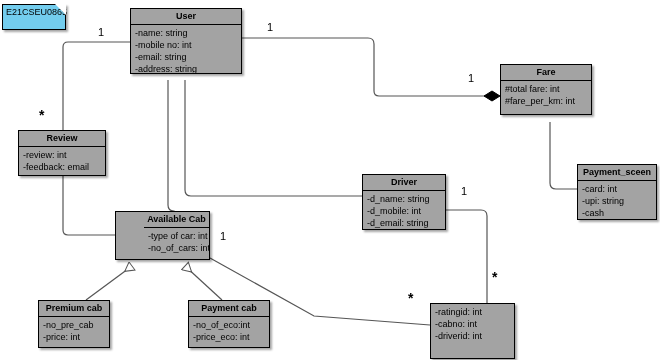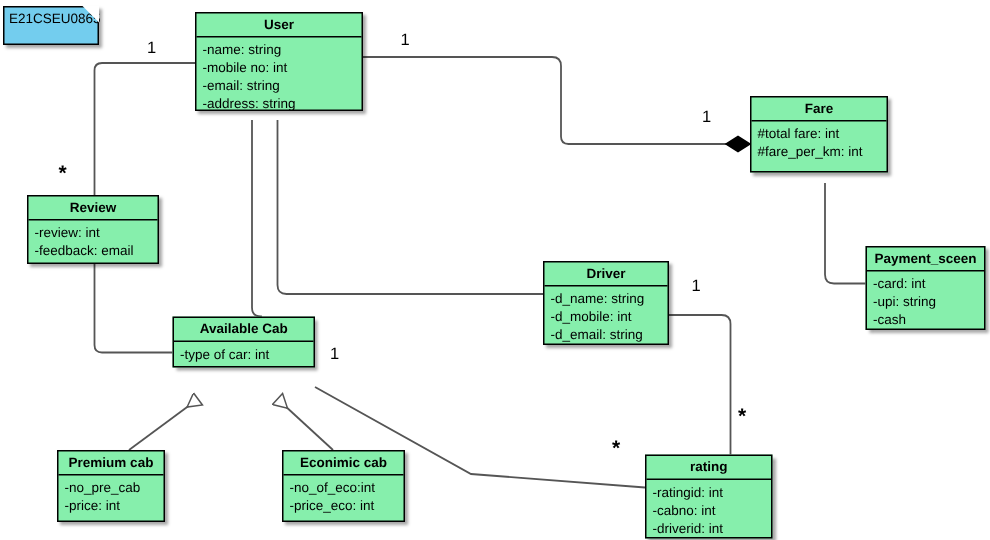--- a/index.html
+++ b/index.html
@@ -21,21 +21,21 @@
     left: 0;
     top: 0;
     width: 660px;
     height: 360px;
     pointer-events: none;
   }
   .uml-class {
     position: absolute;
     box-sizing: border-box;
     border: 1px solid #000000;
-    background: #86efac;
+    background: #a3a3a3;
     box-shadow: 2px 2px 2px rgba(0,0,0,0.35);
   }
   .uml-class .cls-name {
     text-align: center;
     font-size: 9px;
     font-weight: bold;
     color: #000000;
     line-height: 11px;
     padding: 2px 2px 2px 2px;
     border-bottom: 1px solid #000000;
@@ -161,45 +161,45 @@
 
   <div class="uml-class" style="left:362px; top:174px; width:84px; height:56px;">
     <div class="cls-name">Driver</div>
     <div class="cls-attrs">
       <div>-d_name: string</div>
       <div>-d_mobile: int</div>
       <div>-d_email: string</div>
     </div>
   </div>
 
-  <div class="uml-class" style="left:115px; top:211px; width:95px; height:34px;">
+  <div class="uml-class" style="left:115px; top:211px; width:95px; height:49px;padding-left:28px;">
     <div class="cls-name">Available Cab</div>
     <div class="cls-attrs">
       <div>-type of car: int</div>
+      <div>-no_of_cars: int</div>
     </div>
   </div>
 
   <div class="uml-class" style="left:38px; top:300px; width:72px; height:48px;">
     <div class="cls-name">Premium cab</div>
     <div class="cls-attrs">
       <div>-no_pre_cab</div>
       <div>-price: int</div>
     </div>
   </div>
 
   <div class="uml-class" style="left:188px; top:300px; width:82px; height:48px;">
-    <div class="cls-name">Econimic cab</div>
+    <div class="cls-name">Payment cab</div>
     <div class="cls-attrs">
       <div>-no_of_eco:int</div>
       <div>-price_eco: int</div>
     </div>
   </div>
 
   <div class="uml-class" style="left:430px; top:303px; width:85px; height:56px;">
-    <div class="cls-name">rating</div>
     <div class="cls-attrs">
       <div>-ratingid: int</div>
       <div>-cabno: int</div>
       <div>-driverid: int</div>
     </div>
   </div>
 
   <div class="mult" style="left:98px; top:27px;">1</div>
   <div class="mult" style="left:267px; top:22px;">1</div>
   <div class="mult" style="left:468px; top:73px;">1</div>

